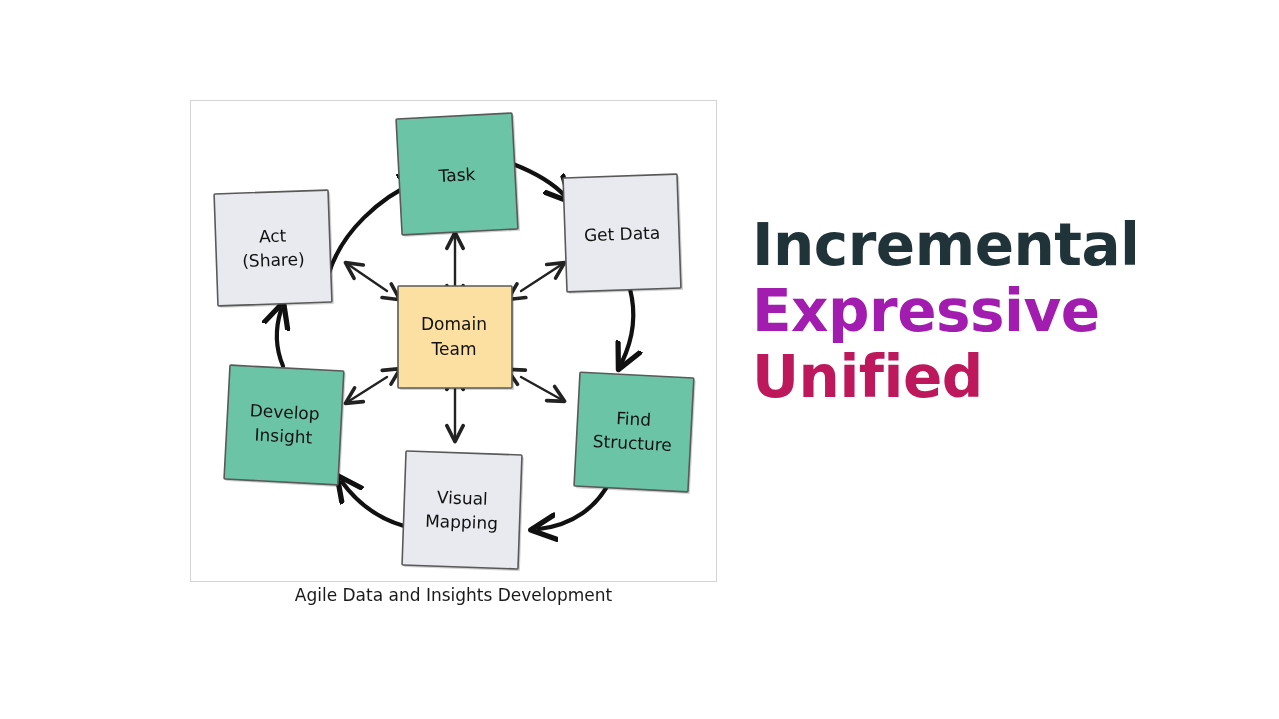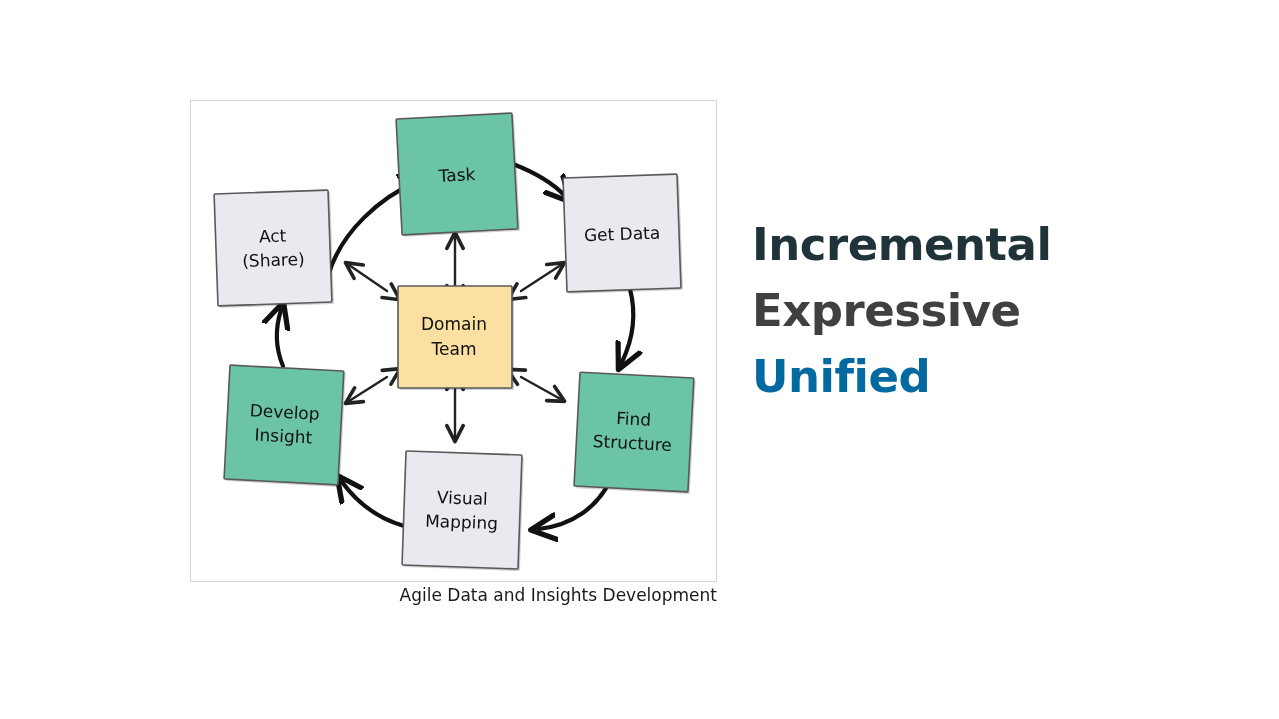--- a/index.html
+++ b/index.html
@@ -60,37 +60,37 @@
     stroke-width: 2.4;
     stroke-linecap: round;
   }
 
   
   #diagram-caption {
     position: absolute;
     left: 190px;
     top: 585px;
     width: 527px;
-    text-align: right;
+    text-align: center;
     font-family: "DejaVu Sans", "Liberation Sans", sans-serif;
     font-size: 17px;
     color: #1a1a1a;
     white-space: nowrap;
   }
 
   
   #keyword-list {
     position: absolute;
     left: 752px;
     top: 212px;
     width: 460px;
   }
   .keyword-line {
     font-family: "DejaVu Sans", "Liberation Sans", sans-serif;
-    font-size: 45px;
+    font-size: 58px;
     font-weight: bold;
     color: #1f3339;
     line-height: 66px;
     letter-spacing: -0.5px;
     white-space: nowrap;
   }
 </style>
 </head>
 <body>
 
@@ -180,15 +180,15 @@
       <text class="node-label" x="0" y="16">Team</text>
     </g>
 
   </svg>
 </div>
 
 <div id="diagram-caption">Agile Data and Insights Development</div>
 
 <div id="keyword-list">
   <div class="keyword-line" style="color: rgb(31, 51, 57);">Incremental</div>
-  <div class="keyword-line" style="color: #404040;">Expressive</div>
-  <div class="keyword-line" style="color: #0369a1;">Unified</div>
+  <div class="keyword-line" style="color: #a21caf;">Expressive</div>
+  <div class="keyword-line" style="color: #be185d;">Unified</div>
 </div>
 
 </body></html>

